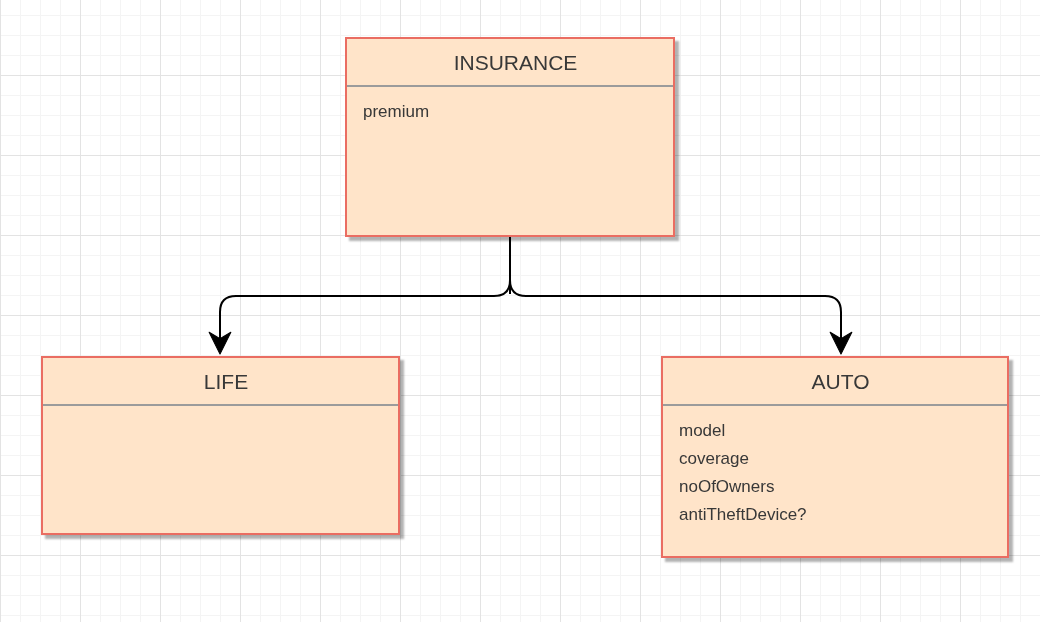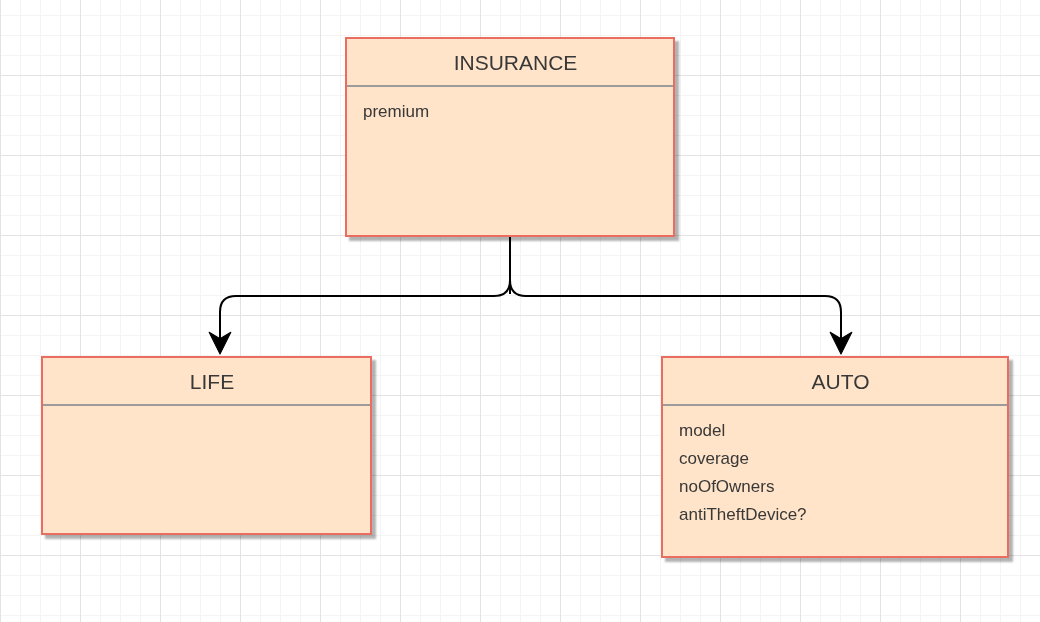--- a/index.html
+++ b/index.html
@@ -90,21 +90,21 @@
   </svg>
 
   <div class="uml-box" style="left:345px;top:37px;width:330px;height:200px;">
     <div class="uml-title">INSURANCE</div>
     <div class="uml-body">
       <div class="uml-row">premium</div>
       <div class="uml-row spacer"></div>
     </div>
   </div>
 
-  <div class="uml-box" style="left:41px;top:356px;width:331px;height:179px;">
+  <div class="uml-box" style="left:41px;top:356px;width:359px;height:179px;">
     <div class="uml-title">LIFE</div>
   </div>
 
   <div class="uml-box" style="left:661px;top:356px;width:348px;height:202px;">
     <div class="uml-title">AUTO</div>
     <div class="uml-body">
       <div class="uml-row">model</div>
       <div class="uml-row">coverage</div>
       <div class="uml-row">noOfOwners</div>
       <div class="uml-row">antiTheftDevice?</div>

